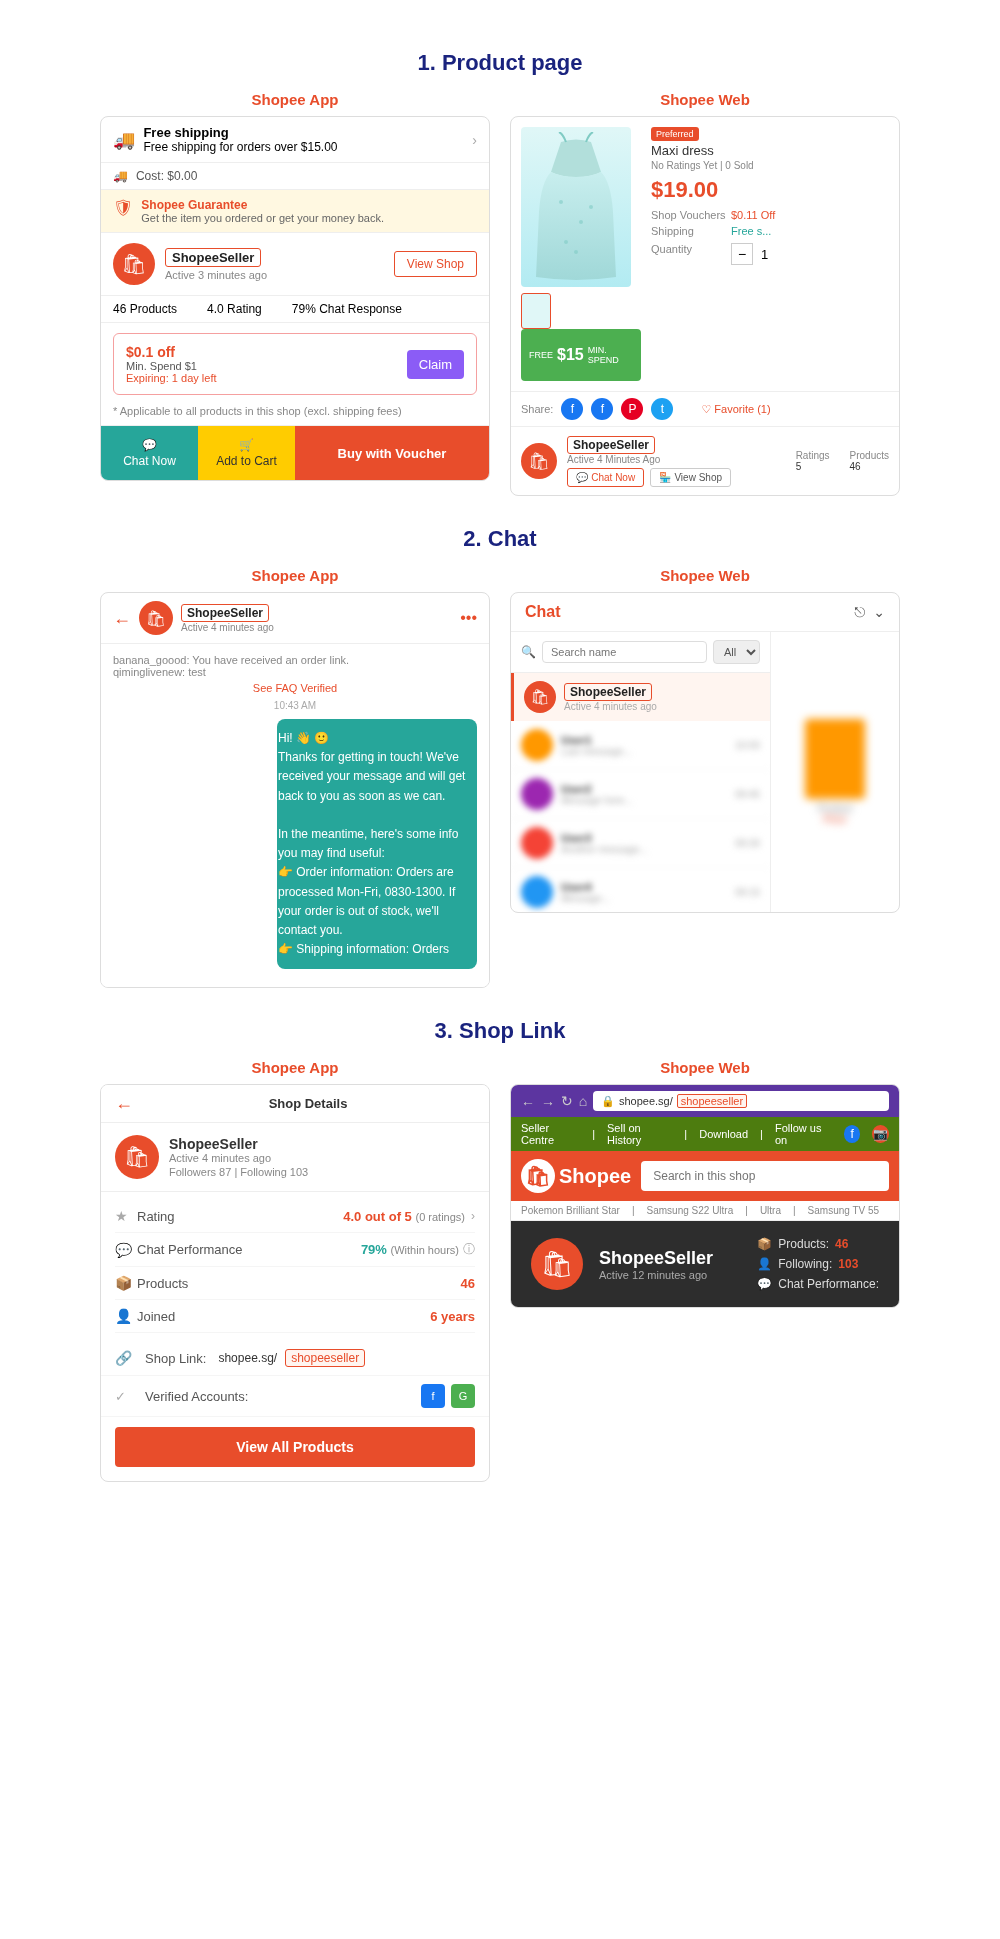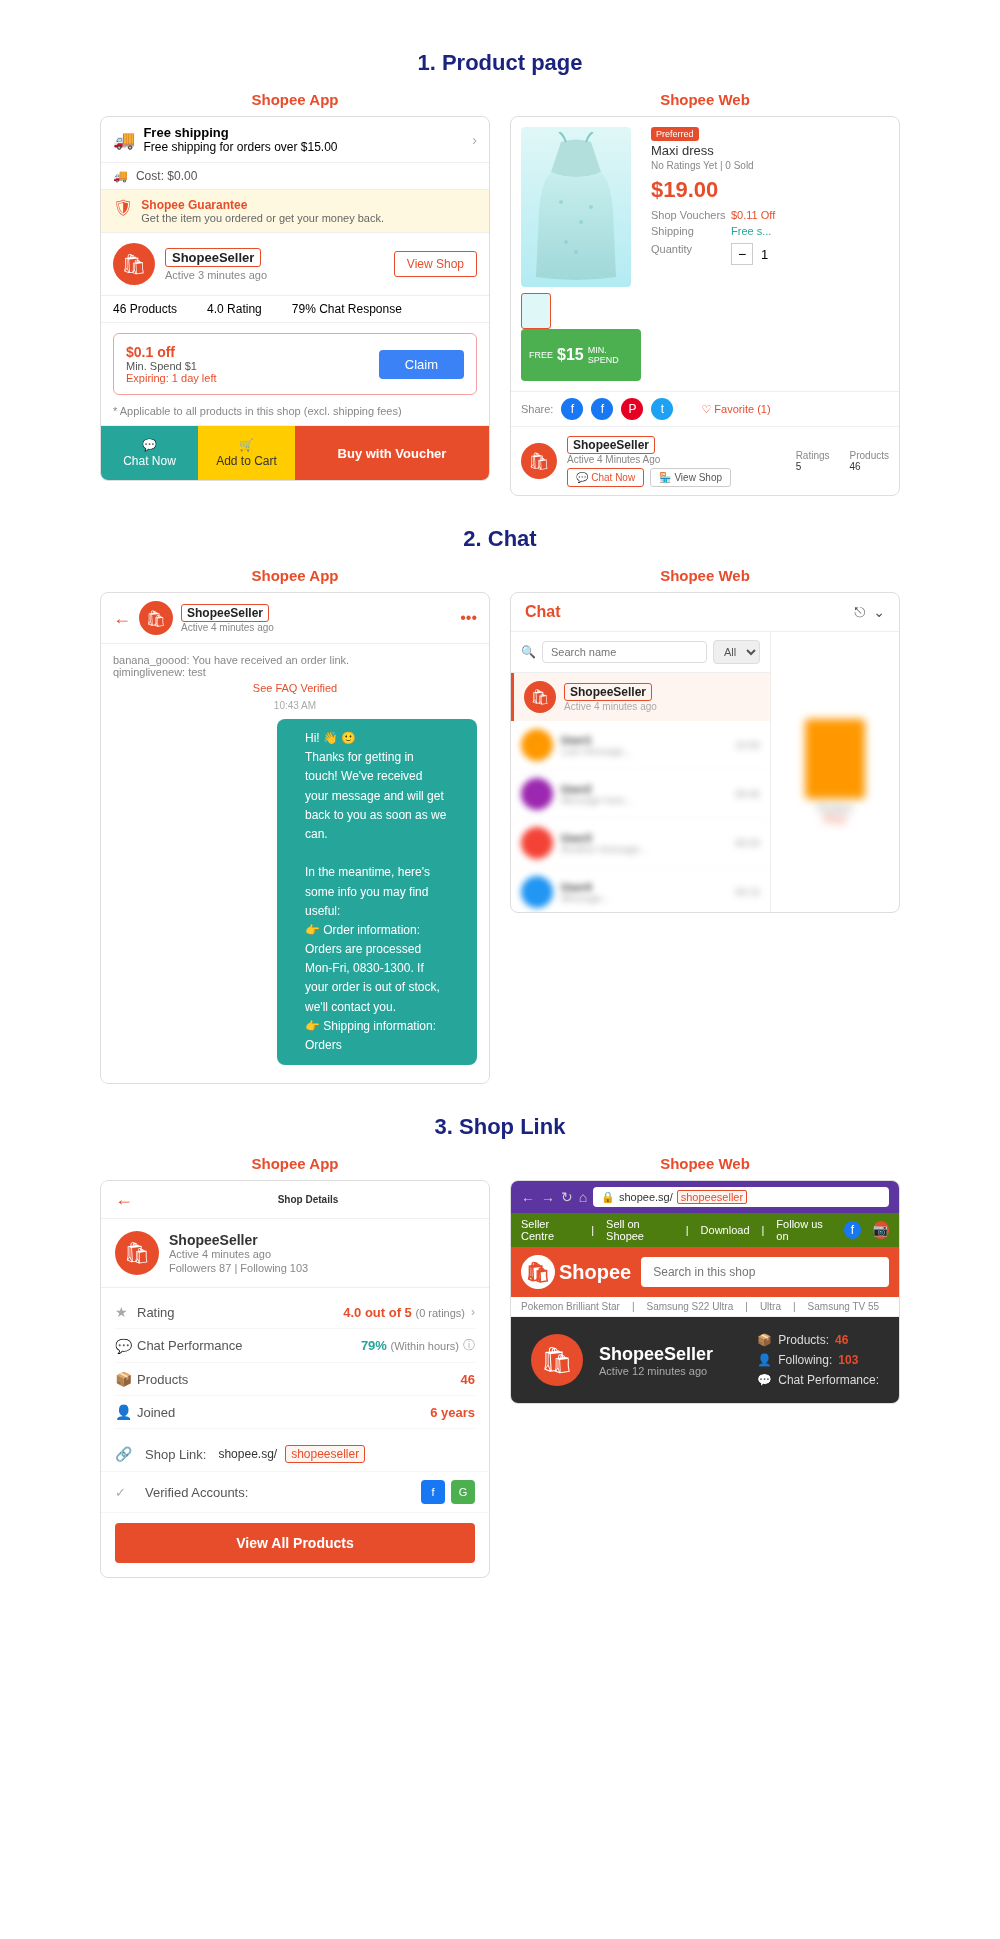--- a/index.html
+++ b/index.html
@@ -40,21 +40,21 @@
     .view-shop-btn { border: 1.5px solid #e84d2b; color: #e84d2b; border-radius: 3px; background: #fff; padding: 5px 12px; font-size: 12px; cursor: pointer; white-space: nowrap; }
 
     
     .stats-row { display: flex; padding: 6px 12px; gap: 30px; font-size: 12px; border-bottom: 1px solid #eee; }
     
     
     .voucher-box { margin: 10px 12px; border: 1px solid #f5a0a0; border-radius: 6px; padding: 10px 12px; display: flex; align-items: center; justify-content: space-between; }
     .voucher-text .v-amount { color: #e84d2b; font-weight: bold; font-size: 14px; }
     .voucher-text .v-min { font-size: 11px; color: #555; }
     .voucher-text .v-exp { font-size: 11px; color: #e84d2b; }
-    .claim-btn { background: #3b82f6; color: #fff; border: none; border-radius: 4px; padding: 7px 26px; font-size: 13px; cursor: pointer; }
+    .claim-btn { background: #8b5cf6; color: #fff; border: none; border-radius: 4px; padding: 7px 12px; font-size: 13px; cursor: pointer; }
     
     .voucher-note { font-size: 11px; color: #888; padding: 0 12px 8px; }
 
     
     .bottom-bar { display: flex; background: #fff; border-top: 1px solid #eee; }
     .chat-btn { background: #26a69a; color: #fff; flex: 1; padding: 12px 0; text-align: center; font-size: 12px; display: flex; flex-direction: column; align-items: center; gap: 2px; cursor: pointer; }
     .cart-btn { background: #ffcc00; color: #333; flex: 1; padding: 12px 0; text-align: center; font-size: 12px; display: flex; flex-direction: column; align-items: center; gap: 2px; cursor: pointer; }
     .buy-btn { background: #e84d2b; color: #fff; flex: 2; padding: 12px 0; text-align: center; font-size: 13px; font-weight: bold; cursor: pointer; display: flex; align-items: center; justify-content: center; }
 
     
@@ -103,21 +103,21 @@
     .chat-header-info { flex: 1; }
     .chat-seller-name-box { border: 1.5px solid #e84d2b; border-radius: 3px; padding: 1px 5px; display: inline-block; font-size: 12px; font-weight: bold; color: #222; }
     .chat-active { font-size: 10px; color: #888; }
     .chat-dots { color: #e84d2b; font-size: 16px; cursor: pointer; }
     
     .chat-messages { padding: 10px 12px; background: #fff; min-height: 200px; }
     .msg-faq { text-align: center; color: #e84d2b; font-size: 11px; margin-bottom: 6px; cursor: pointer; }
     .msg-time { text-align: center; color: #aaa; font-size: 10px; margin-bottom: 8px; }
     .msg-note { font-size: 11px; color: #888; margin-bottom: 4px; }
     .msg-sent { display: flex; justify-content: flex-end; margin-bottom: 8px; }
-    .msg-bubble-sent { background: #26a69a; color: #fff; border-radius: 8px; padding: 10px 28px; max-width: 200px; font-size: 12px; line-height: 1.6; }
+    .msg-bubble-sent { background: #26a69a; color: #fff; border-radius: 8px; padding: 10px 1px; max-width: 200px; font-size: 12px; line-height: 1.6; }
 
     
     .chat-web-panel { border: 1.5px solid #ddd; border-radius: 8px; overflow: hidden; background: #fff; }
     .chat-web-header { padding: 10px 14px; border-bottom: 1px solid #eee; display: flex; align-items: center; justify-content: space-between; }
     .chat-web-title { color: #e84d2b; font-size: 16px; font-weight: bold; }
     .chat-web-icons { display: flex; gap: 8px; color: #555; font-size: 14px; }
     .chat-web-body { display: flex; height: 280px; }
     .chat-web-sidebar { width: 260px; border-right: 1px solid #eee; overflow: hidden; }
     .chat-web-search { padding: 8px 10px; border-bottom: 1px solid #eee; display: flex; align-items: center; gap: 6px; }
     .search-input-web { border: 1px solid #ddd; border-radius: 4px; padding: 4px 8px; font-size: 11px; flex: 1; color: #888; }
@@ -128,21 +128,21 @@
     .cli-name { font-size: 11px; font-weight: bold; color: #333; }
     .cli-msg { font-size: 10px; color: #aaa; }
     .cli-time { font-size: 10px; color: #aaa; margin-left: auto; }
     .chat-web-main { flex: 1; display: flex; align-items: center; justify-content: center; }
     .blurred-section { filter: blur(3px); }
     .seller-name-selected { border: 1.5px solid #e84d2b; border-radius: 3px; padding: 1px 5px; display: inline-block; font-size: 12px; font-weight: bold; color: #222; }
 
     
     .shop-app-panel { border: 1.5px solid #ddd; border-radius: 8px; overflow: hidden; background: #fff; }
     .shop-app-header { background: #fff; padding: 8px 14px; border-bottom: 1px solid #eee; display: flex; align-items: center; gap: 8px; }
-    .shop-app-title { font-size: 10px; font-weight: bold; color: #333; flex: 1; text-align: center; }
+    .shop-app-title { font-size: 13px; font-weight: bold; color: #333; flex: 1; text-align: center; }
     .shop-seller-row { display: flex; align-items: center; padding: 12px 14px; gap: 10px; border-bottom: 1px solid #eee; }
     .shop-seller-avatar { width: 44px; height: 44px; background: #e84d2b; border-radius: 50%; display: flex; align-items: center; justify-content: center; color: #fff; font-size: 21px; flex-shrink: 0; }
     .shop-seller-info .s-name { font-size: 14px; font-weight: bold; color: #333; }
     .shop-seller-info .s-active { font-size: 11px; color: #888; }
     .shop-seller-info .s-follow { font-size: 11px; color: #888; margin-top: 2px; }
     .shop-stats-list { padding: 8px 14px; }
     .shop-stat-row { display: flex; align-items: center; padding: 8px 0; border-bottom: 1px solid #f5f5f5; font-size: 13px; }
     .shop-stat-icon { width: 22px; color: #aaa; font-size: 14px; }
     .shop-stat-label { color: #555; flex: 1; }
     .shop-stat-val { color: #e84d2b; font-weight: bold; }
@@ -539,21 +539,21 @@
           <div class="browser-url-bar">
             <span style="color:#4caf50; font-size:11px;">🔒</span>
             <span>shopee.sg/</span>
               <span class="url-highlight">shopeeseller</span>
           </div>
         </div>
 
         <div class="web-top-nav">
           <span>Seller Centre</span>
           <span>|</span>
-          <span>Sell on Shopee</span>
+          <span>Sell on History</span>
           <span>|</span>
           <span>Download</span>
           <span>|</span>
           <span>Follow us on</span>
           <span class="social-icon fb" style="width:18px;height:18px;">f</span>
           <span class="social-icon" style="width:18px;height:18px;background:#e84d2b;">📷</span>
         </div>
 
         <div class="web-search-bar-row">
           <div class="shopee-logo">

